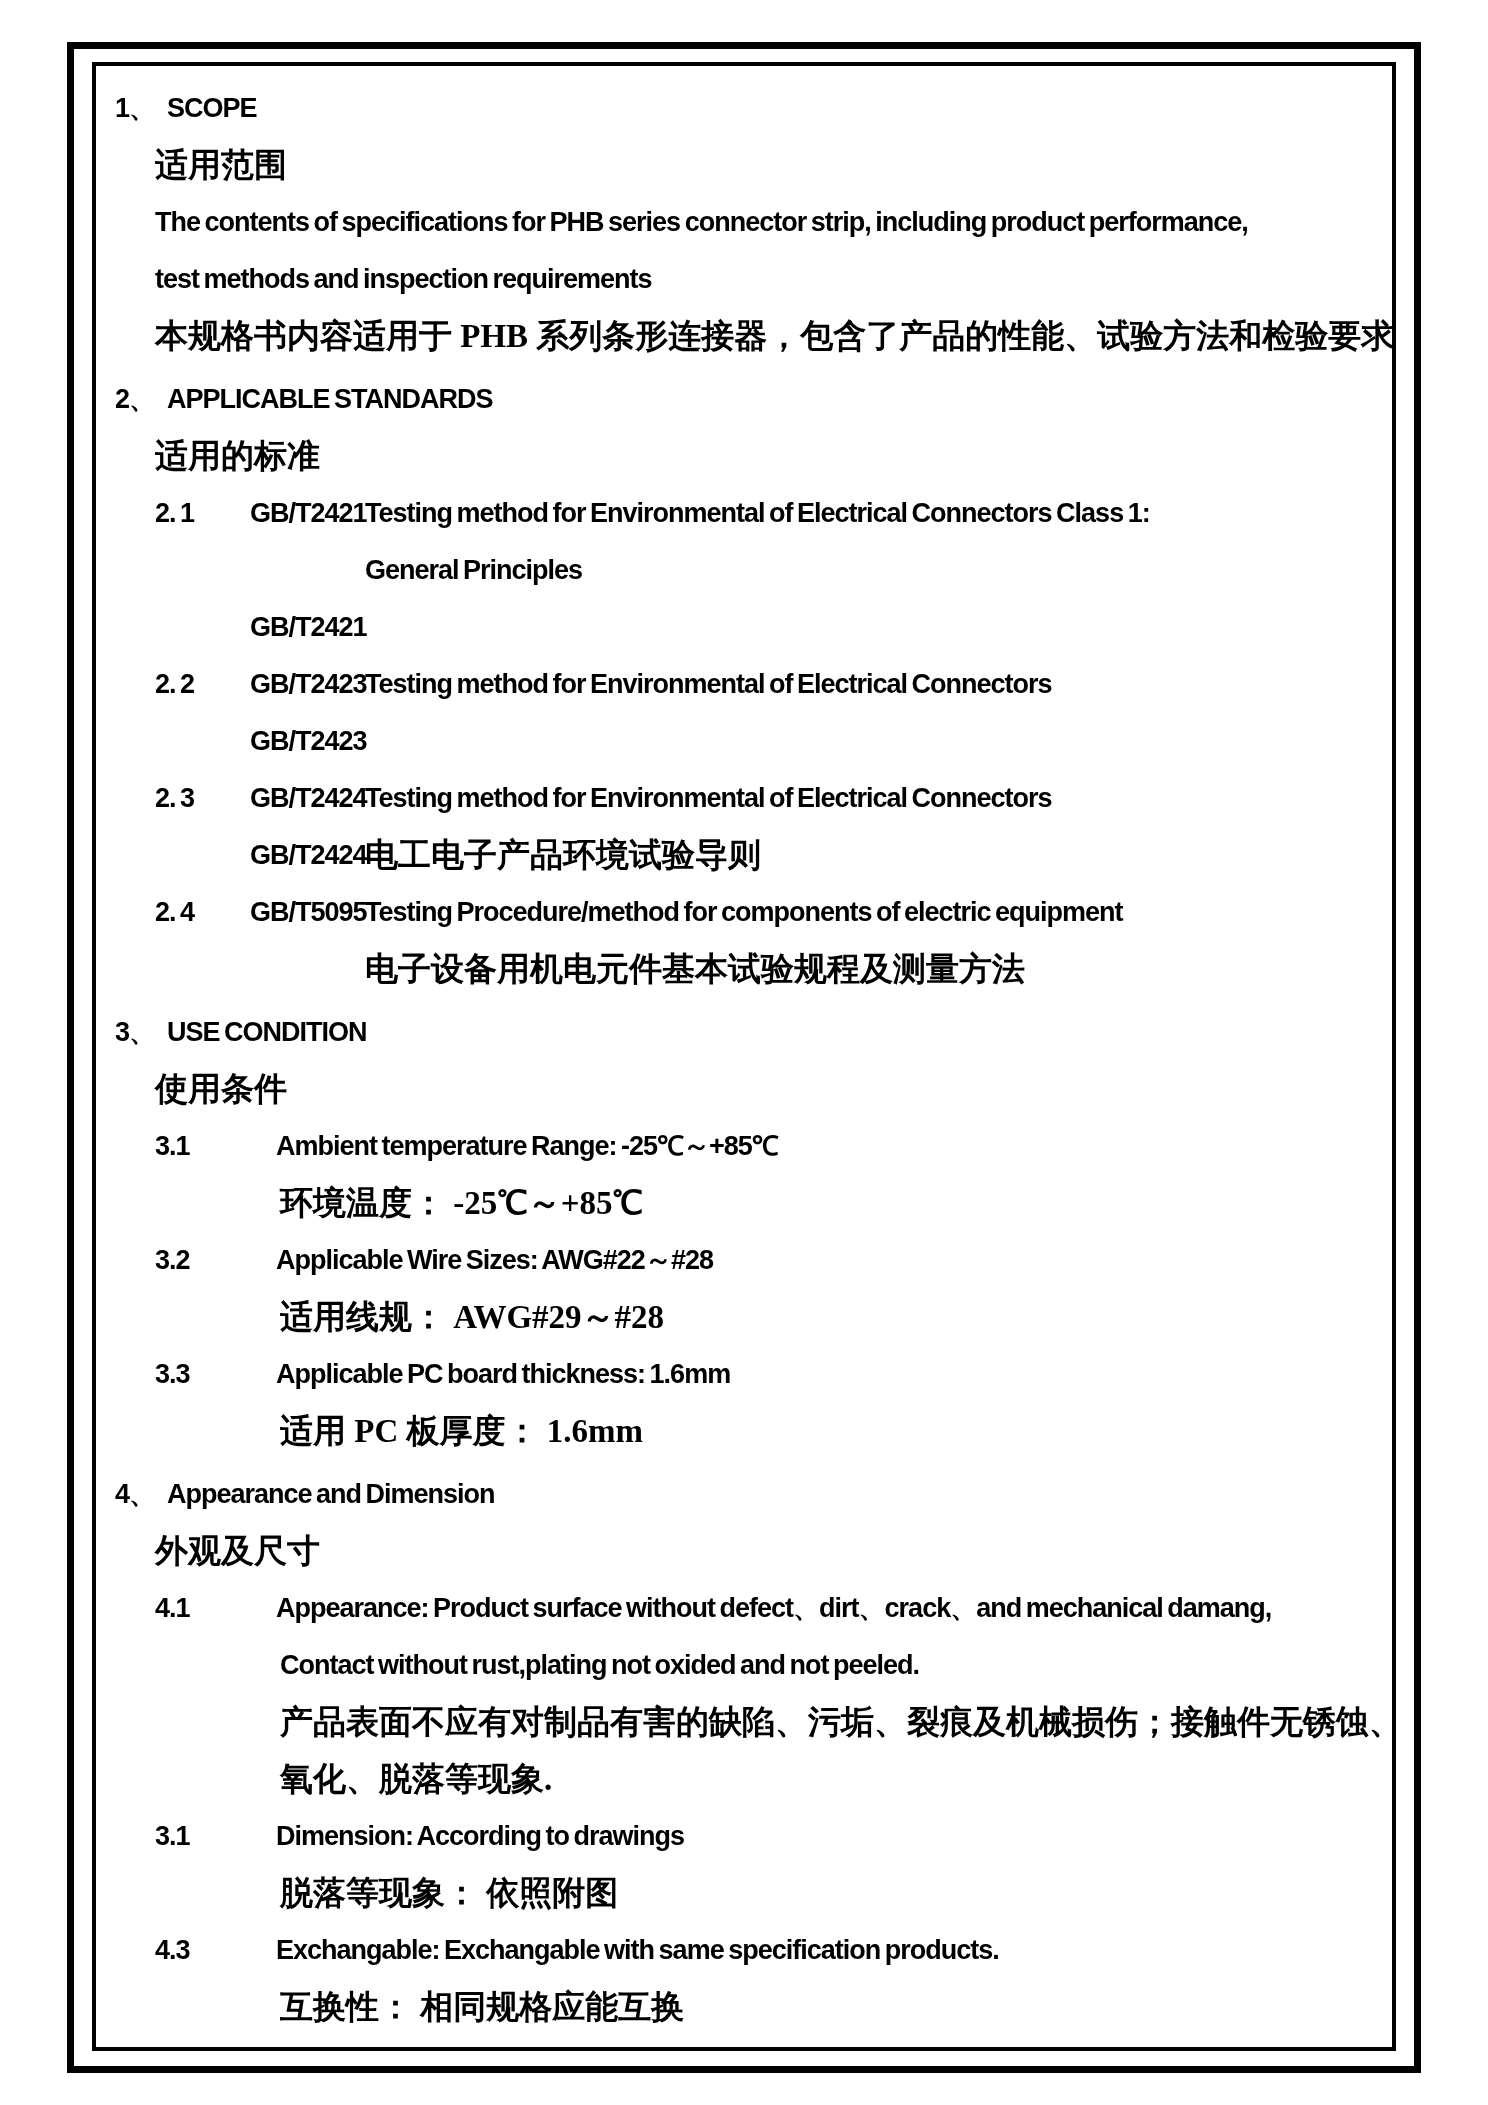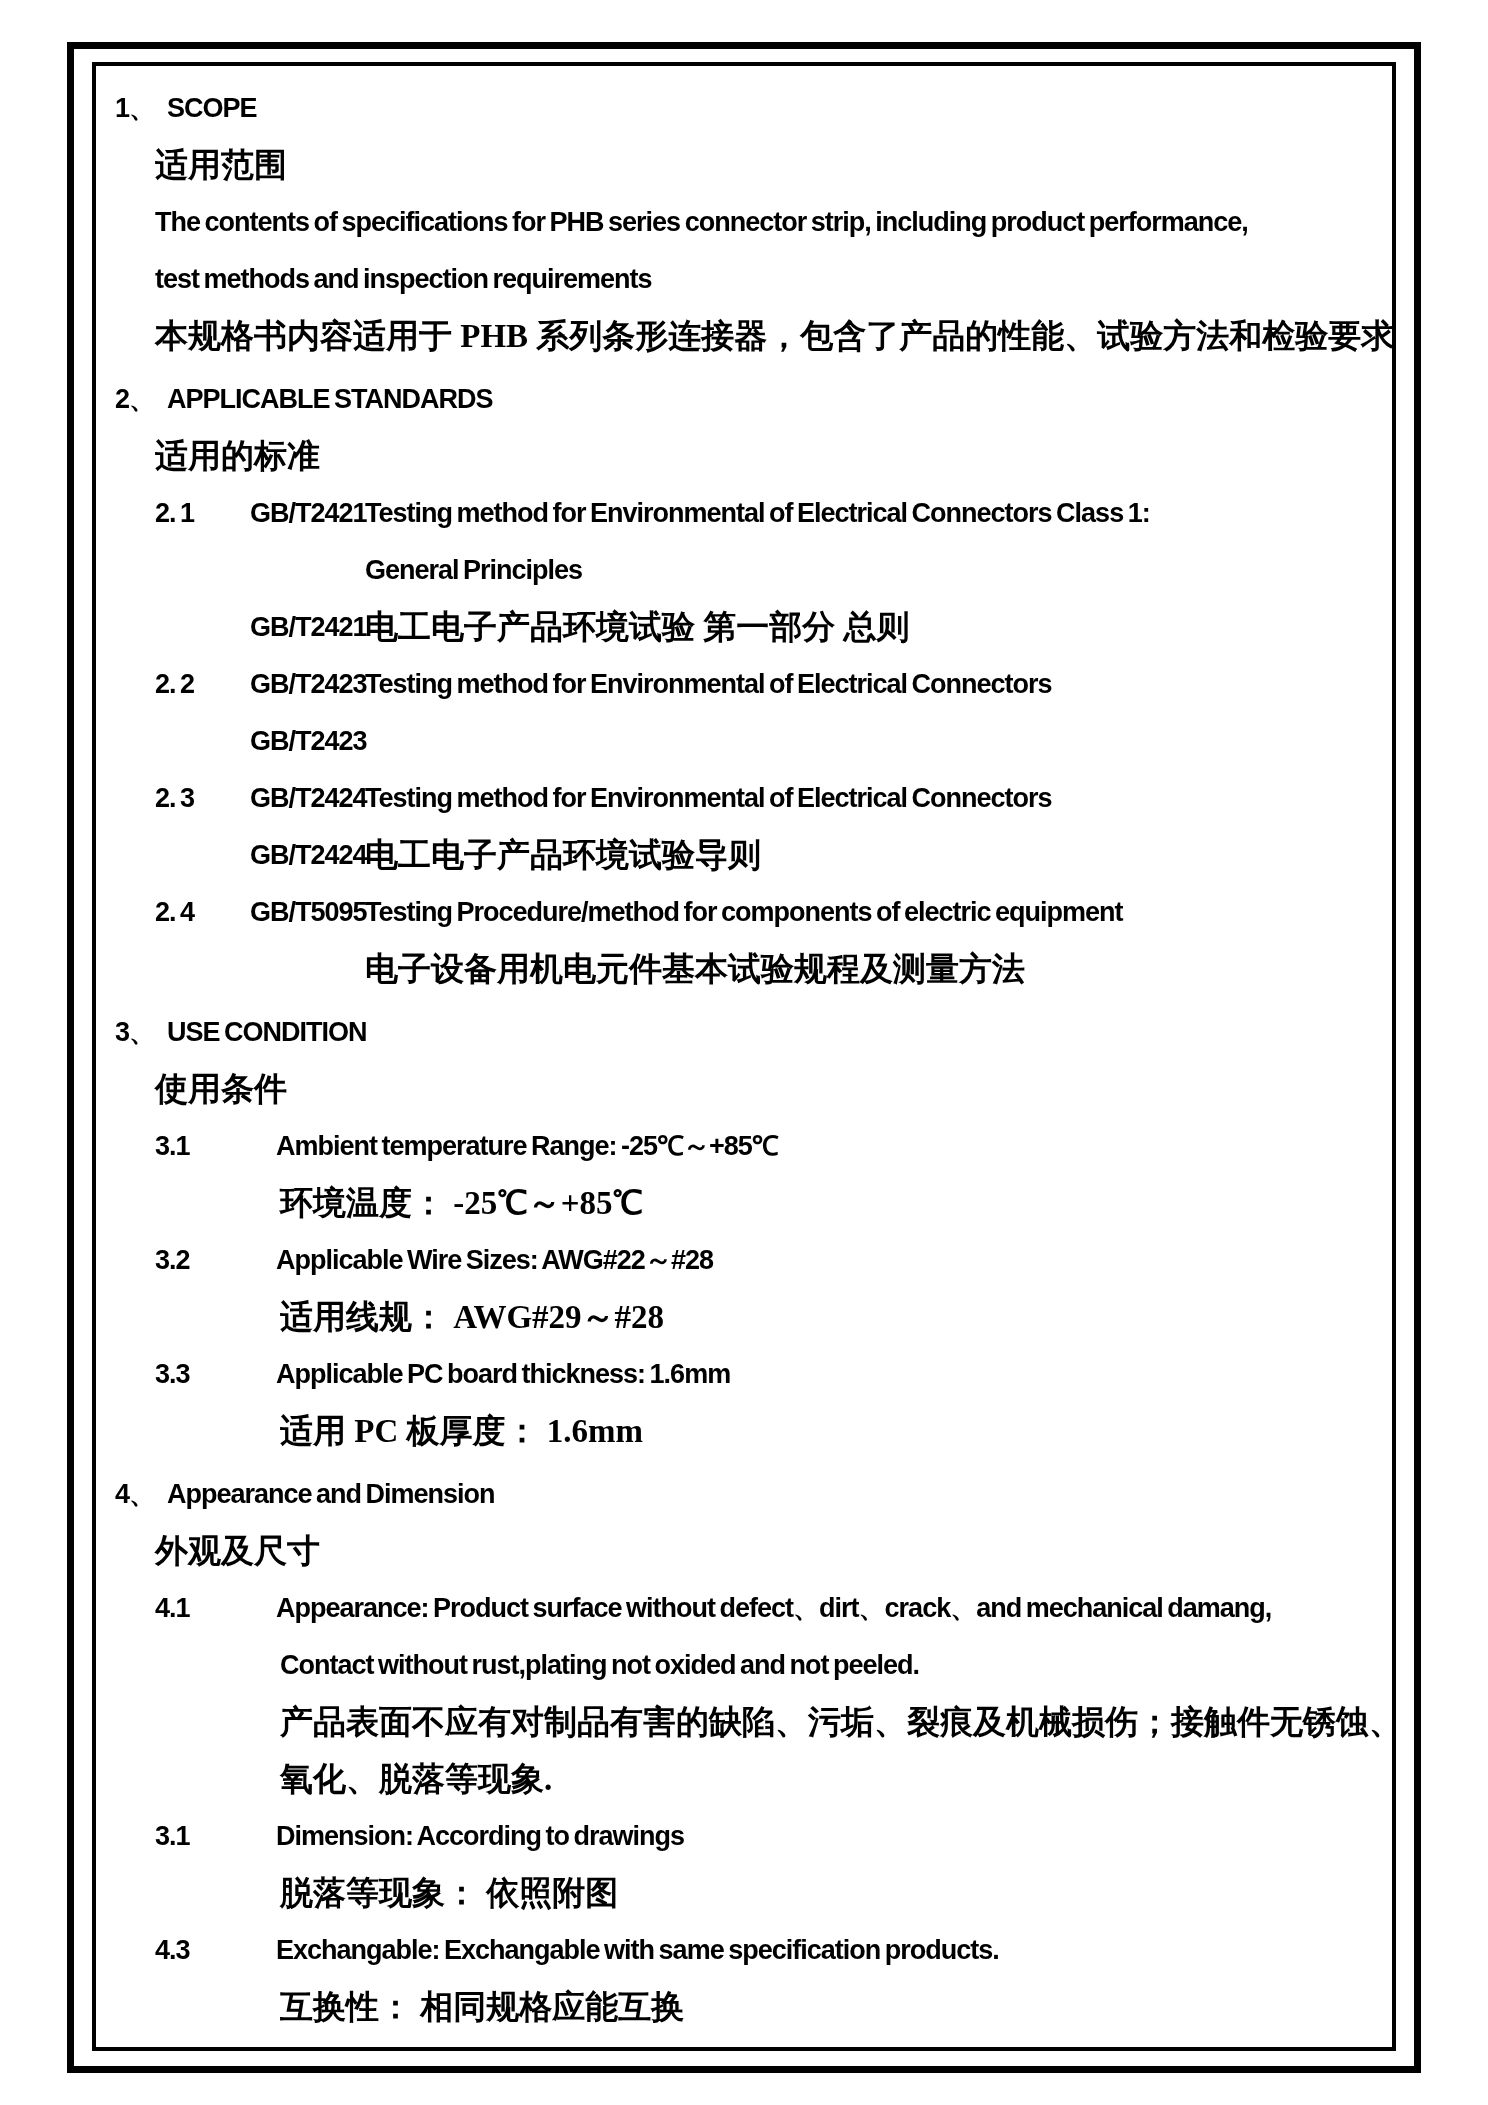--- a/index.html
+++ b/index.html
@@ -84,21 +84,20 @@
             <span class="col-text en">Testing method for Environmental of Electrical Connectors Class 1:</span>
           </div>
           <div class="line row">
             <span class="col-num en"></span>
             <span class="col-code en"></span>
             <span class="col-text en">General  Principles</span>
           </div>
           <div class="line row">
             <span class="col-num en"></span>
             <span class="col-code en">GB/T2421</span>
-            <span class="col-text cn">电工电子产品环境试验 第一部分 总则</span>
           </div>
           <div class="line row">
             <span class="col-num en">2. 2</span>
             <span class="col-code en">GB/T2423</span>
             <span class="col-text en">Testing method for Environmental of Electrical Connectors</span>
           </div>
           <div class="line row">
             <span class="col-num en"></span>
             <span class="col-code en">GB/T2423</span>
           </div>

